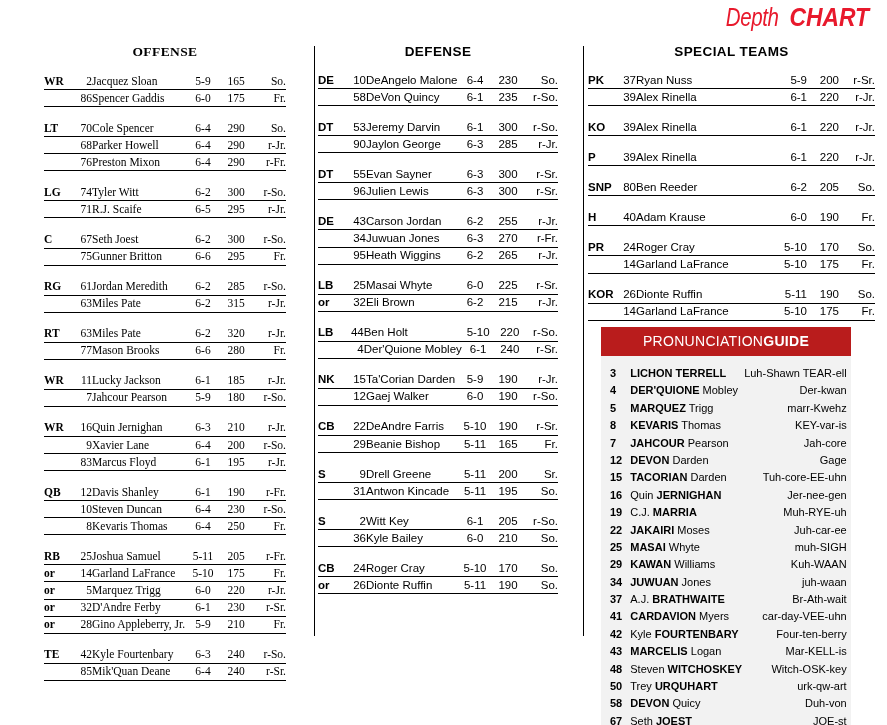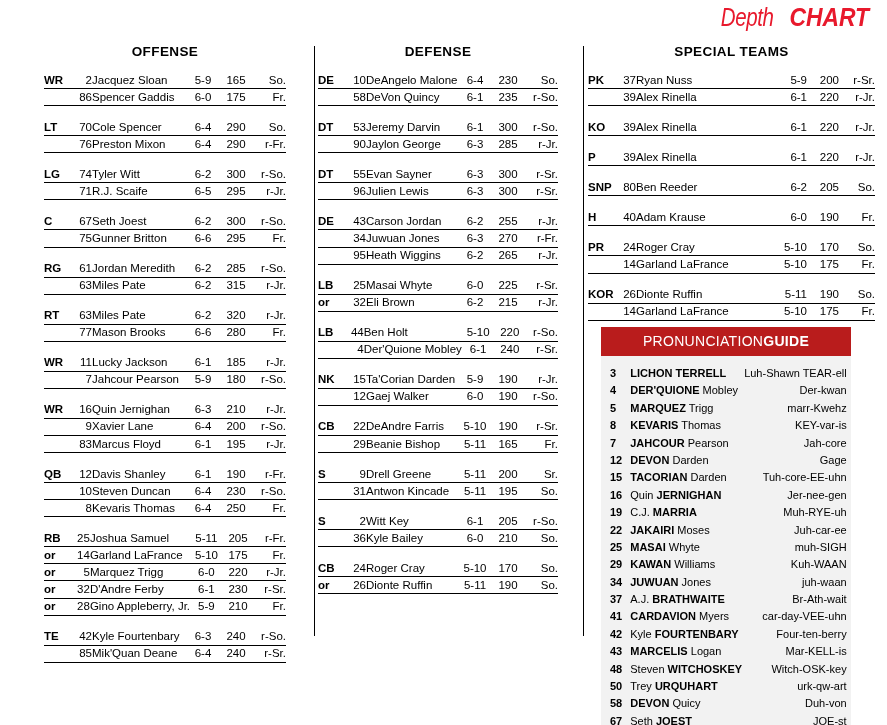--- a/index.html
+++ b/index.html
@@ -16,21 +16,20 @@
     overflow: hidden;
     background: #ffffff;
   }
 
   
   .masthead {
     position: absolute;
     top: 2px; right: 12px;
     display: flex;
     align-items: baseline;
-    gap: 5px;
     font-style: italic;
     color: #e8192c;
     letter-spacing: -0.5px;
   }
   .masthead .m-light {
     font-size: 25px;
     font-weight: 400;
     transform: scaleX(0.82);
     transform-origin: right baseline;
   }
@@ -43,21 +42,21 @@
   }
 
   
   .columns {
     position: absolute;
     top: 44px; left: 0;
     width: 887px;
     display: flex;
   }
   .col { position: relative; }
-  .col-offense  { width: 300px; padding: 0 14px 0 44px; }
+  .col-offense  { width: 300px; padding: 0 14px 0 44px; font-family: Liberation Serif, serif; }
   .col-defense  { width: 270px; padding: 0 12px 0 18px; }
   .col-special  { width: 317px; padding: 0 12px 0 18px; }
 
   .divider {
     position: absolute;
     top: 0; width: 1px;
     background: #000;
   }
   .divider-1 { left: 314px; top: 46px; height: 590px; }
   .divider-2 { left: 583px; top: 46px; height: 590px; }
@@ -180,20 +179,28 @@
                 <tr>
                   <td class="pos">LT</td>
                   <td class="num">70</td>
                   <td class="name">Cole Spencer</td>
                   <td class="ht">6-4</td>
                   <td class="wt">290</td>
                   <td class="yr">So.</td>
                 </tr>
                 <tr>
                   <td class="pos"></td>
+                  <td class="num">68</td>
+                  <td class="name">Parker Howell</td>
+                  <td class="ht">6-4</td>
+                  <td class="wt">290</td>
+                  <td class="yr">r-Jr.</td>
+                </tr>
+                <tr>
+                  <td class="pos"></td>
                   <td class="num">76</td>
                   <td class="name">Preston Mixon</td>
                   <td class="ht">6-4</td>
                   <td class="wt">290</td>
                   <td class="yr">r-Fr.</td>
                 </tr>
               </tbody>
             </table>
           </div>
           <div class="grp">

